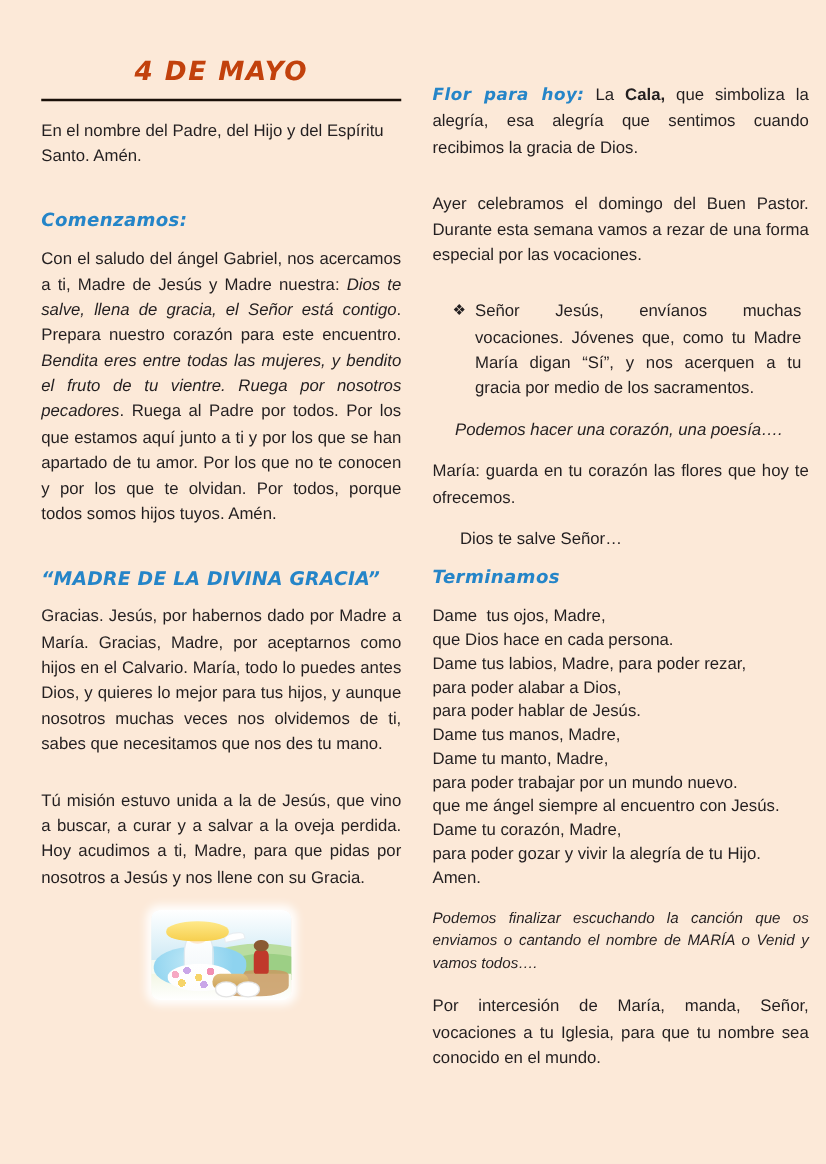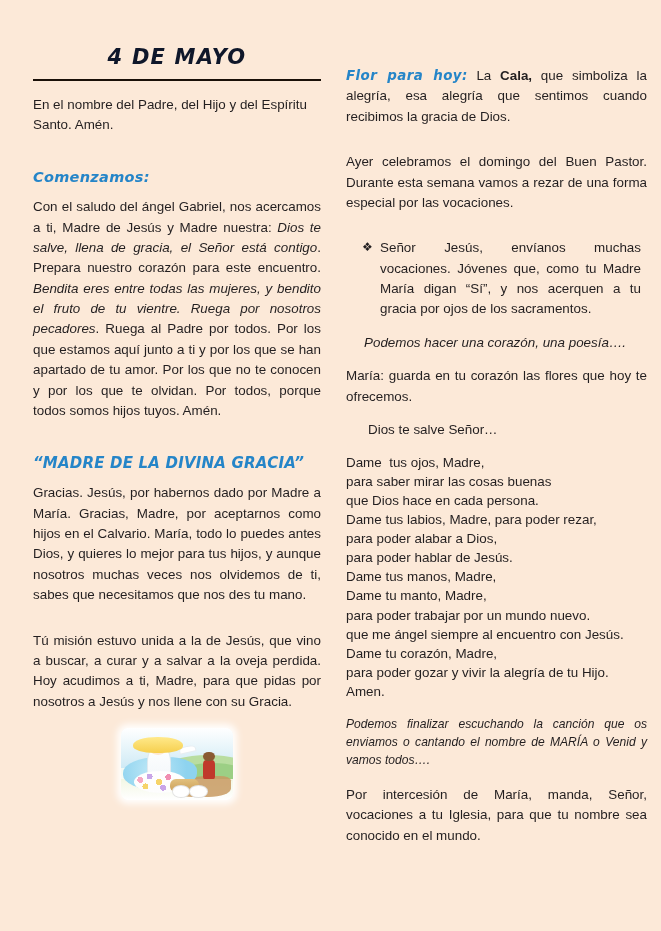--- a/index.html
+++ b/index.html
@@ -31,21 +31,21 @@
     padding: 30px 12px 0 33px;
   }
   .col-right {
     width: 328px;
     padding: 26px 14px 0 13px;
     margin-top: 40px;
   }
 
   
   .doc-title {
-    color: #0f172a;
+    color: #c2410c;
     font-family: "DejaVu Sans", sans-serif;
     font-weight: bold;
     font-style: italic;
     font-size: 21px;
     letter-spacing: 1.2px;
     text-align: center;
     margin: 16px 0 10px 0;
     line-height: 1.1;
   }
   .rule {
@@ -299,33 +299,33 @@
 
     <p class="body"><span class="inline-head">Flor para hoy:</span><span> La </span><span class="bold">Cala,</span><span> que simboliza la alegría, esa alegría que sentimos cuando recibimos la gracia de Dios.</span></p>
 
     <div class="spacer-sm"></div>
 
     <p class="body">Ayer celebramos el domingo del Buen Pastor. Durante esta semana vamos a rezar de una forma especial por las vocaciones.</p>
 
     <div class="spacer-sm"></div>
 
     <ul class="bullets">
-      <li><span class="bullet-glyph">❖</span><span>Señor Jesús, envíanos muchas vocaciones. Jóvenes que, como tu Madre María digan “Sí”, y nos acerquen a tu gracia por ojos de los sacramentos.</span></li>
+      <li><span class="bullet-glyph">❖</span><span>Señor Jesús, envíanos muchas vocaciones. Jóvenes que, como tu Madre María digan “Sí”, y nos acerquen a tu gracia por medio de los sacramentos.</span></li>
     </ul>
 
     <div class="indent-italic">Podemos hacer una corazón, una poesía….</div>
 
     <p class="body">María: guarda en tu corazón las flores que hoy te ofrecemos.</p>
 
     <div class="indent-plain">Dios te salve Señor…</div>
 
+    <div class="heading-blue">Terminamos</div>
 
     <div class="poem">
       <div>Dame  tus ojos, Madre,</div>
-      <div>para saber mirar las cosas buenas</div>
       <div>que Dios hace en cada persona.</div>
       <div>Dame tus labios, Madre, para poder rezar,</div>
       <div>para poder alabar a Dios,</div>
       <div>para poder hablar de Jesús.</div>
       <div>Dame tus manos, Madre,</div>
       <div>Dame tu manto, Madre,</div>
       <div>para poder trabajar por un mundo nuevo.</div>
       <div>que me ángel siempre al encuentro con Jesús.</div>
       <div>Dame tu corazón, Madre,</div>
       <div>para poder gozar y vivir la alegría de tu Hijo.</div>

